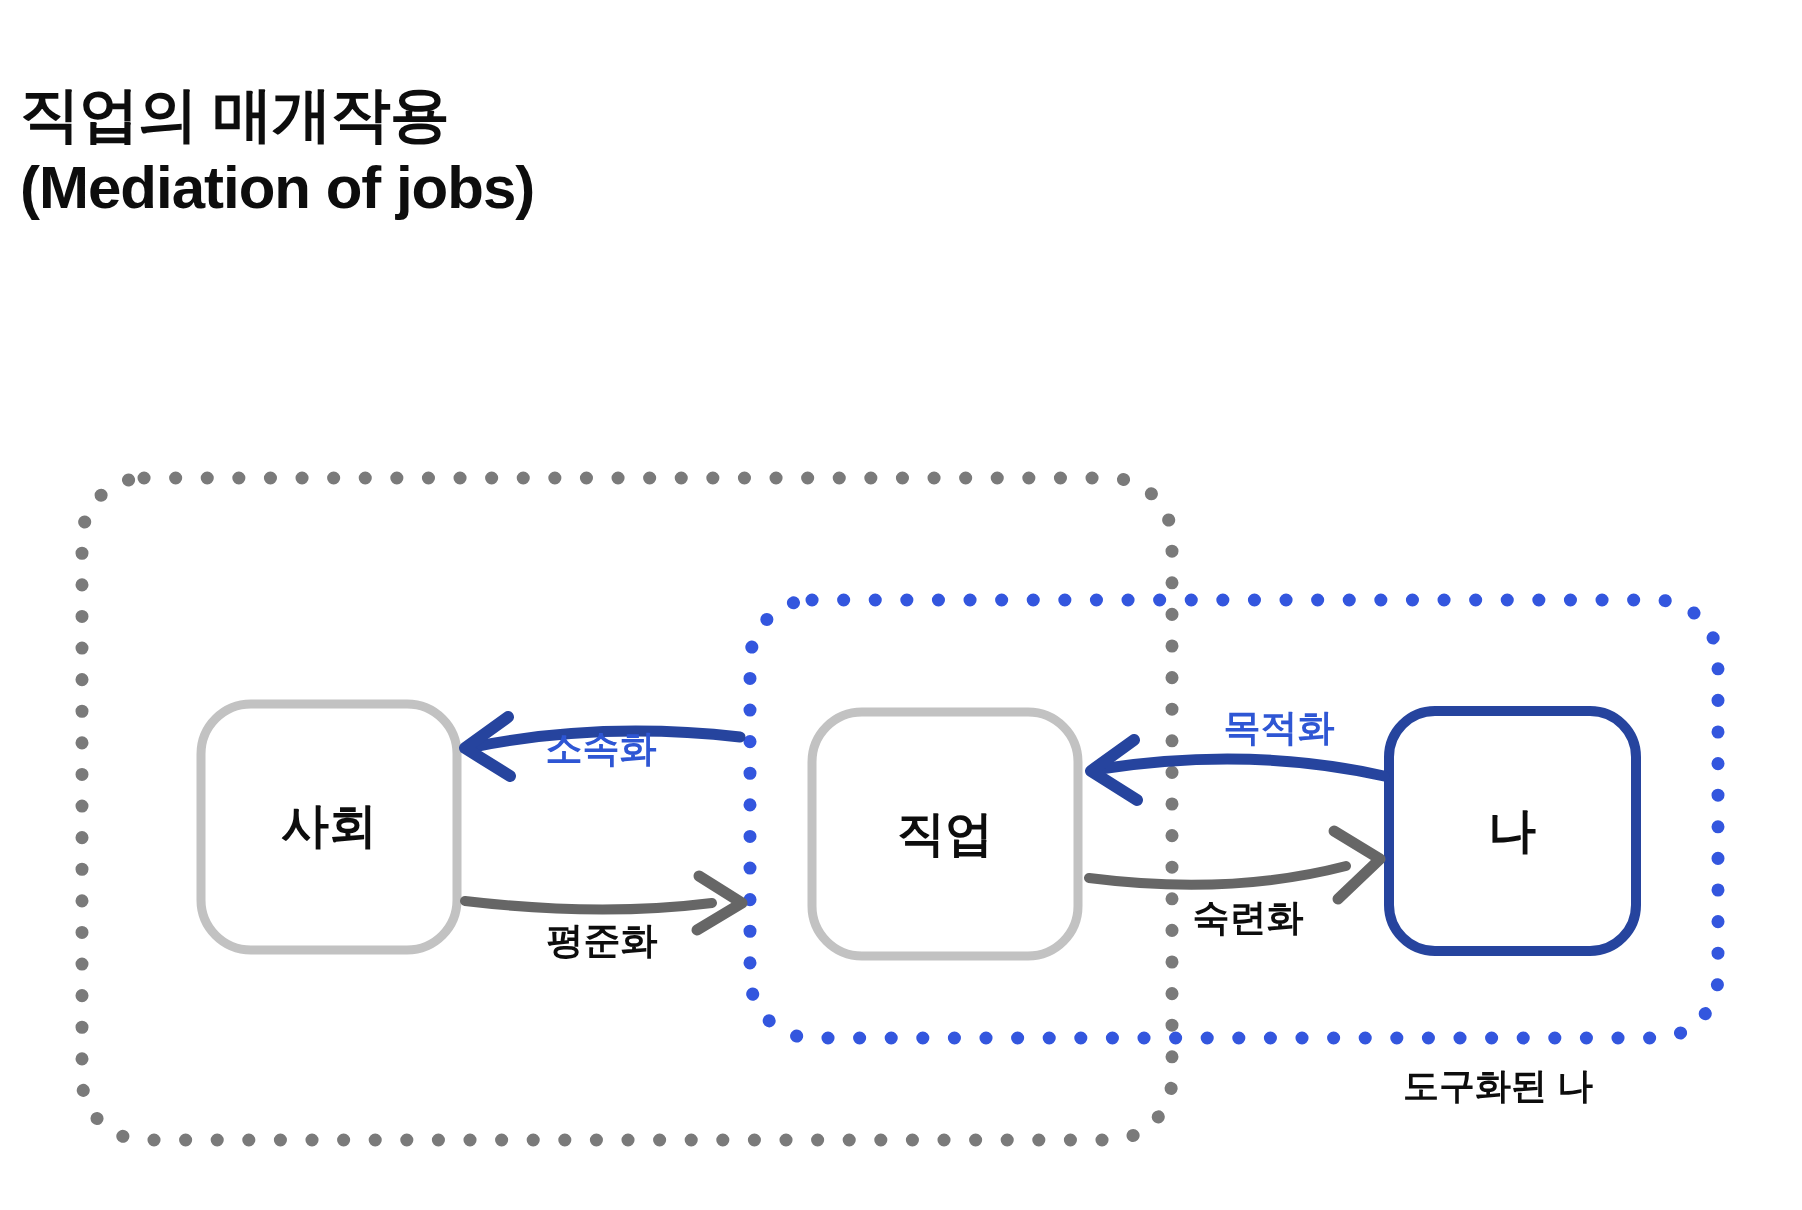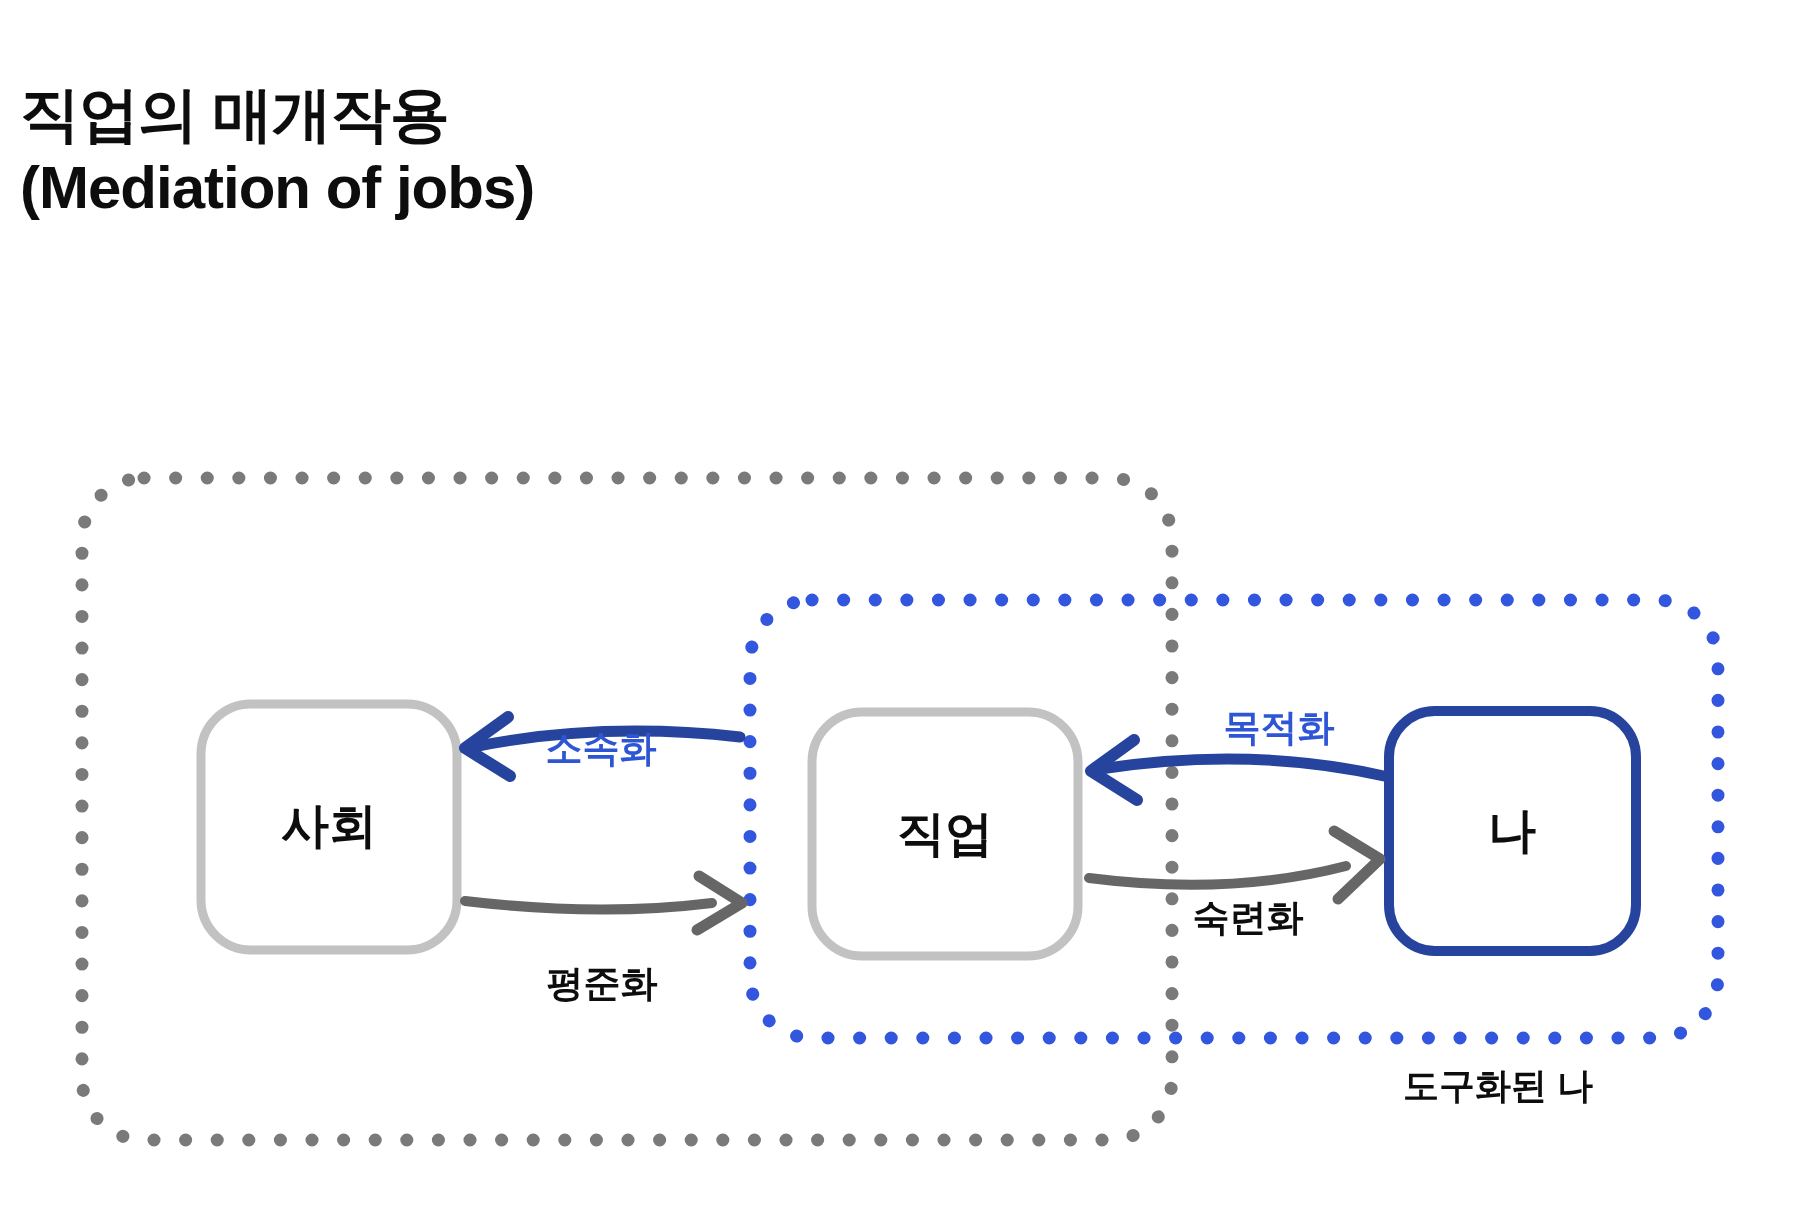--- a/index.html
+++ b/index.html
@@ -76,20 +76,20 @@
   <div class="abs region-label" style="left:1403px;top:1062px;font-size:36px;">도구화된 나</div>
 
   <div class="abs center node-label" style="left:329px;top:826px;">사회</div>
 
   <div class="abs center node-label" style="left:945px;top:834px;">직업</div>
 
   <div class="abs center node-label" style="left:1512px;top:831px;">나</div>
 
   <div class="abs center arrow-label blue" style="left:601px;top:749px;">소속화</div>
 
-  <div class="abs center arrow-label dark" style="left:602px;top:984px;">평준화</div>
+  <div class="abs center arrow-label dark" style="left:602px;top:941px;">평준화</div>
 
   <div class="abs center arrow-label blue" style="left:1247px;top:728px;margin-left:32px;">목적화</div>
 
   <div class="abs center arrow-label dark" style="left:1248px;top:918px;">숙련화</div>
 
 
 </div>
 
 </body></html>

